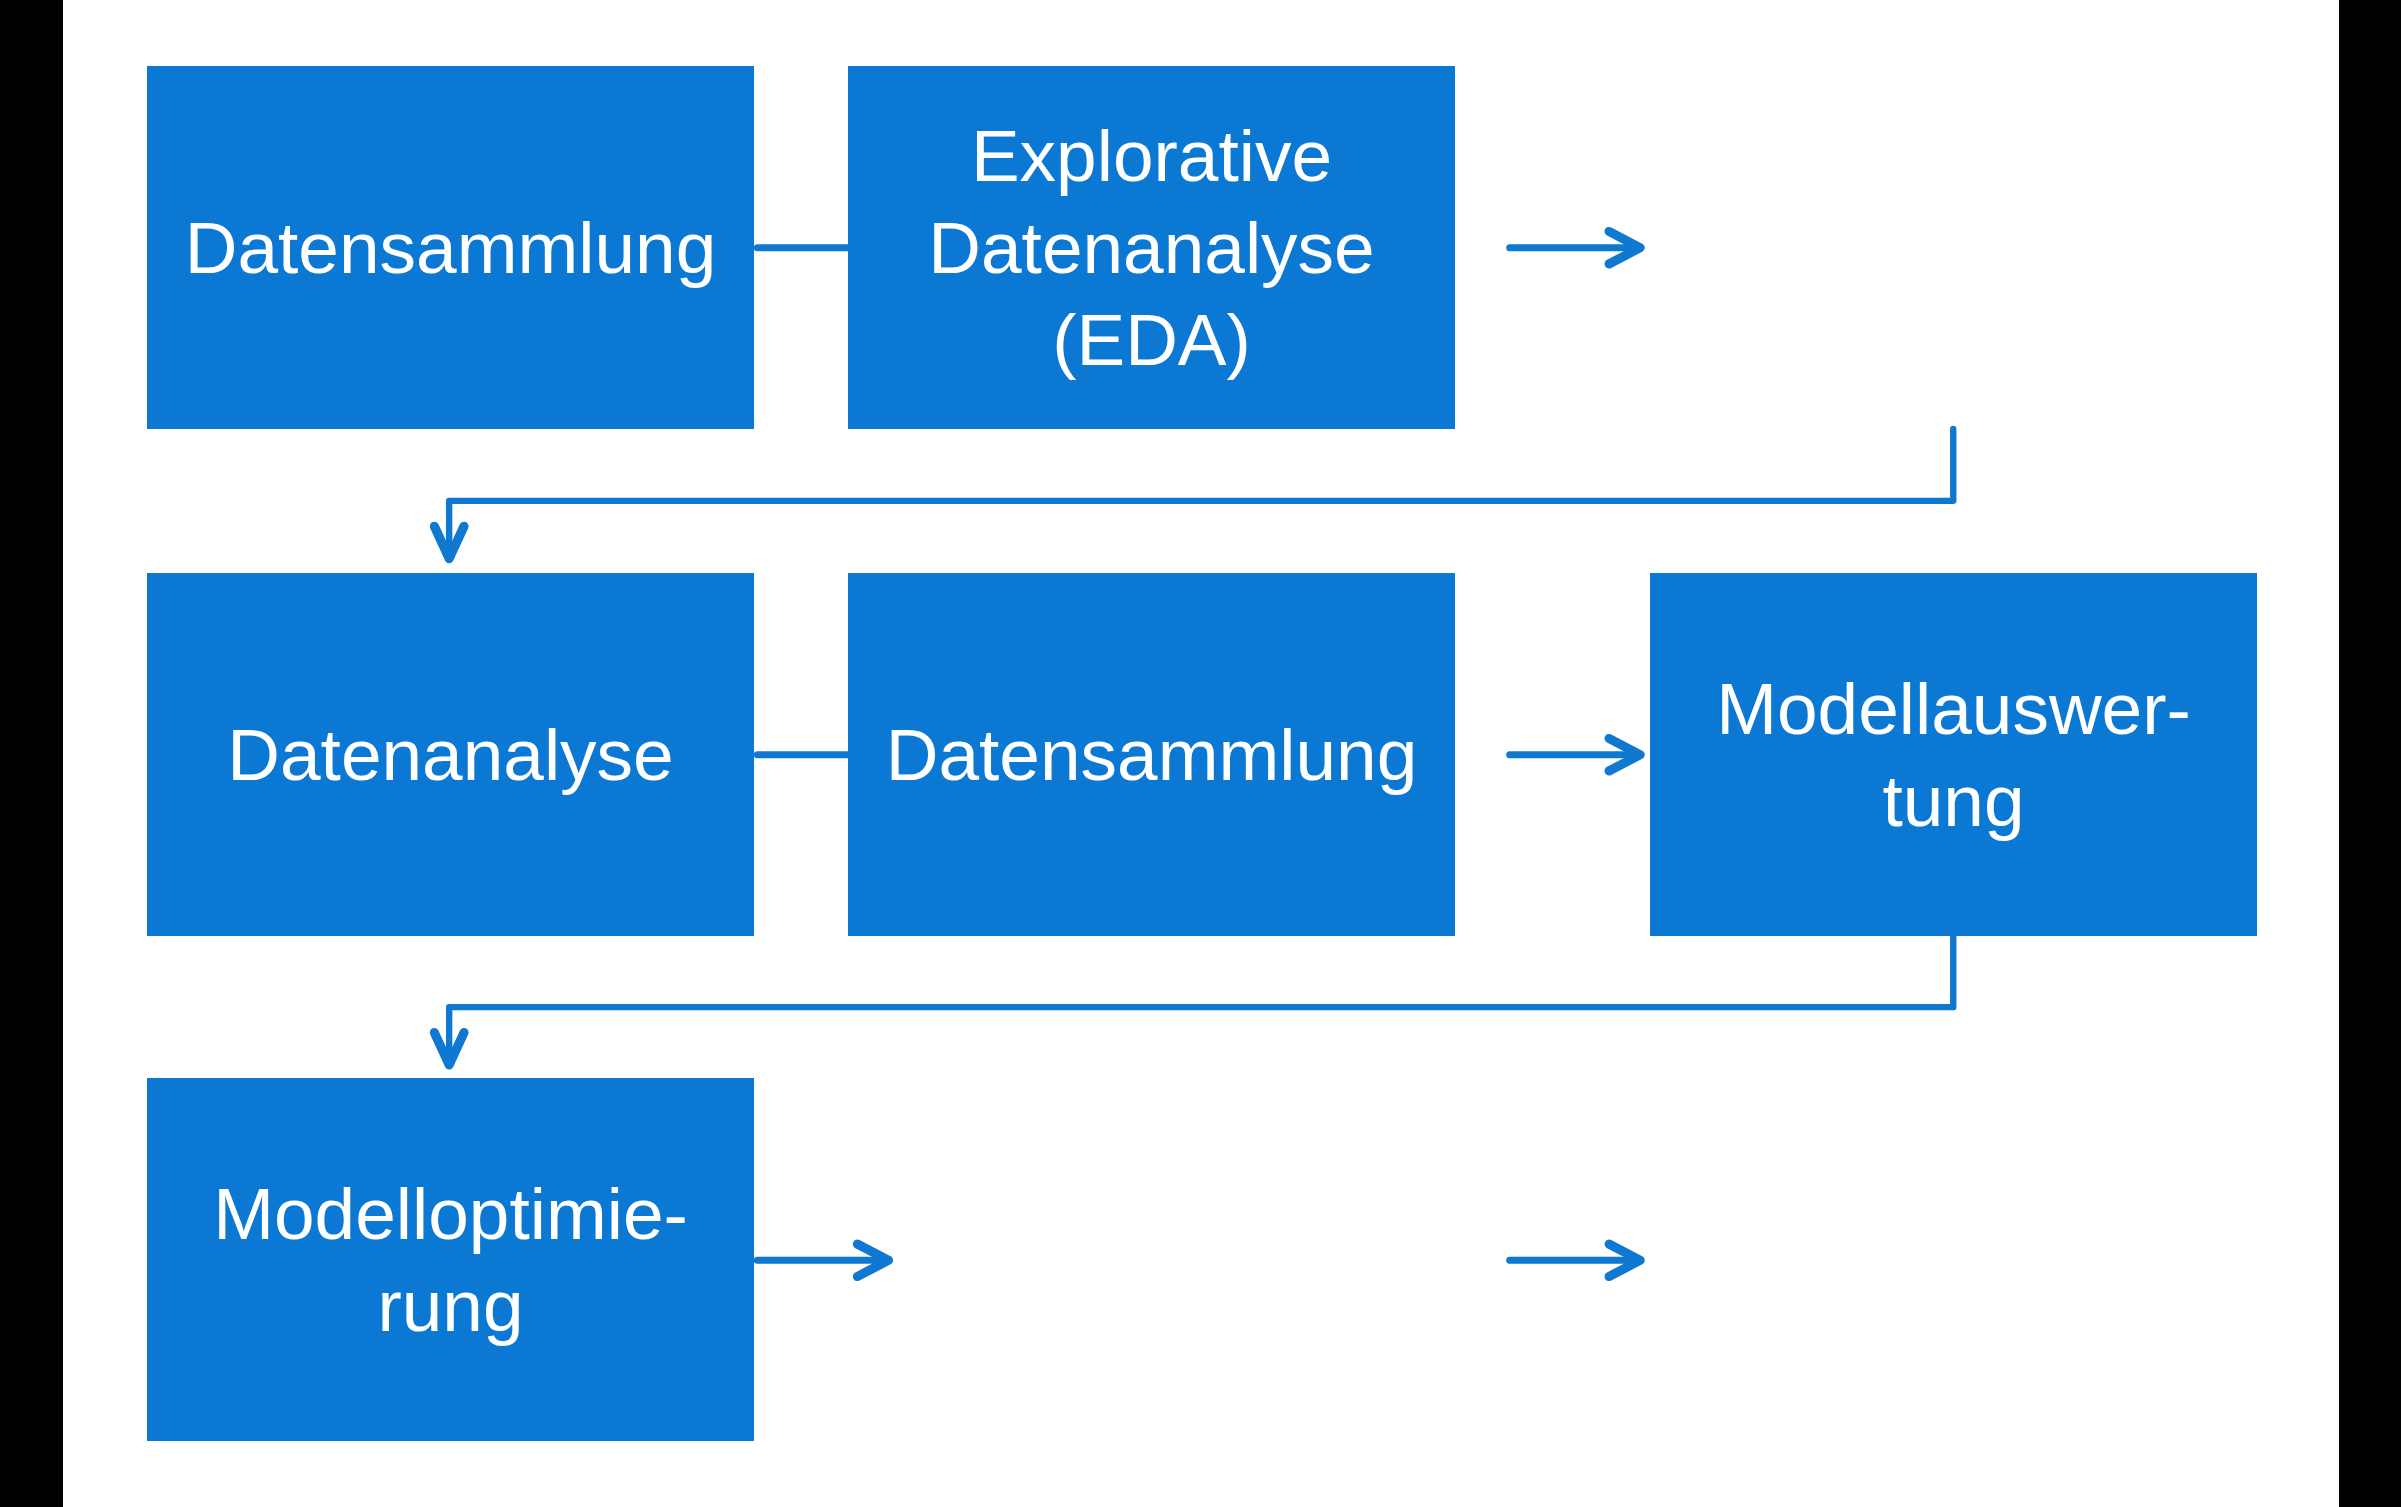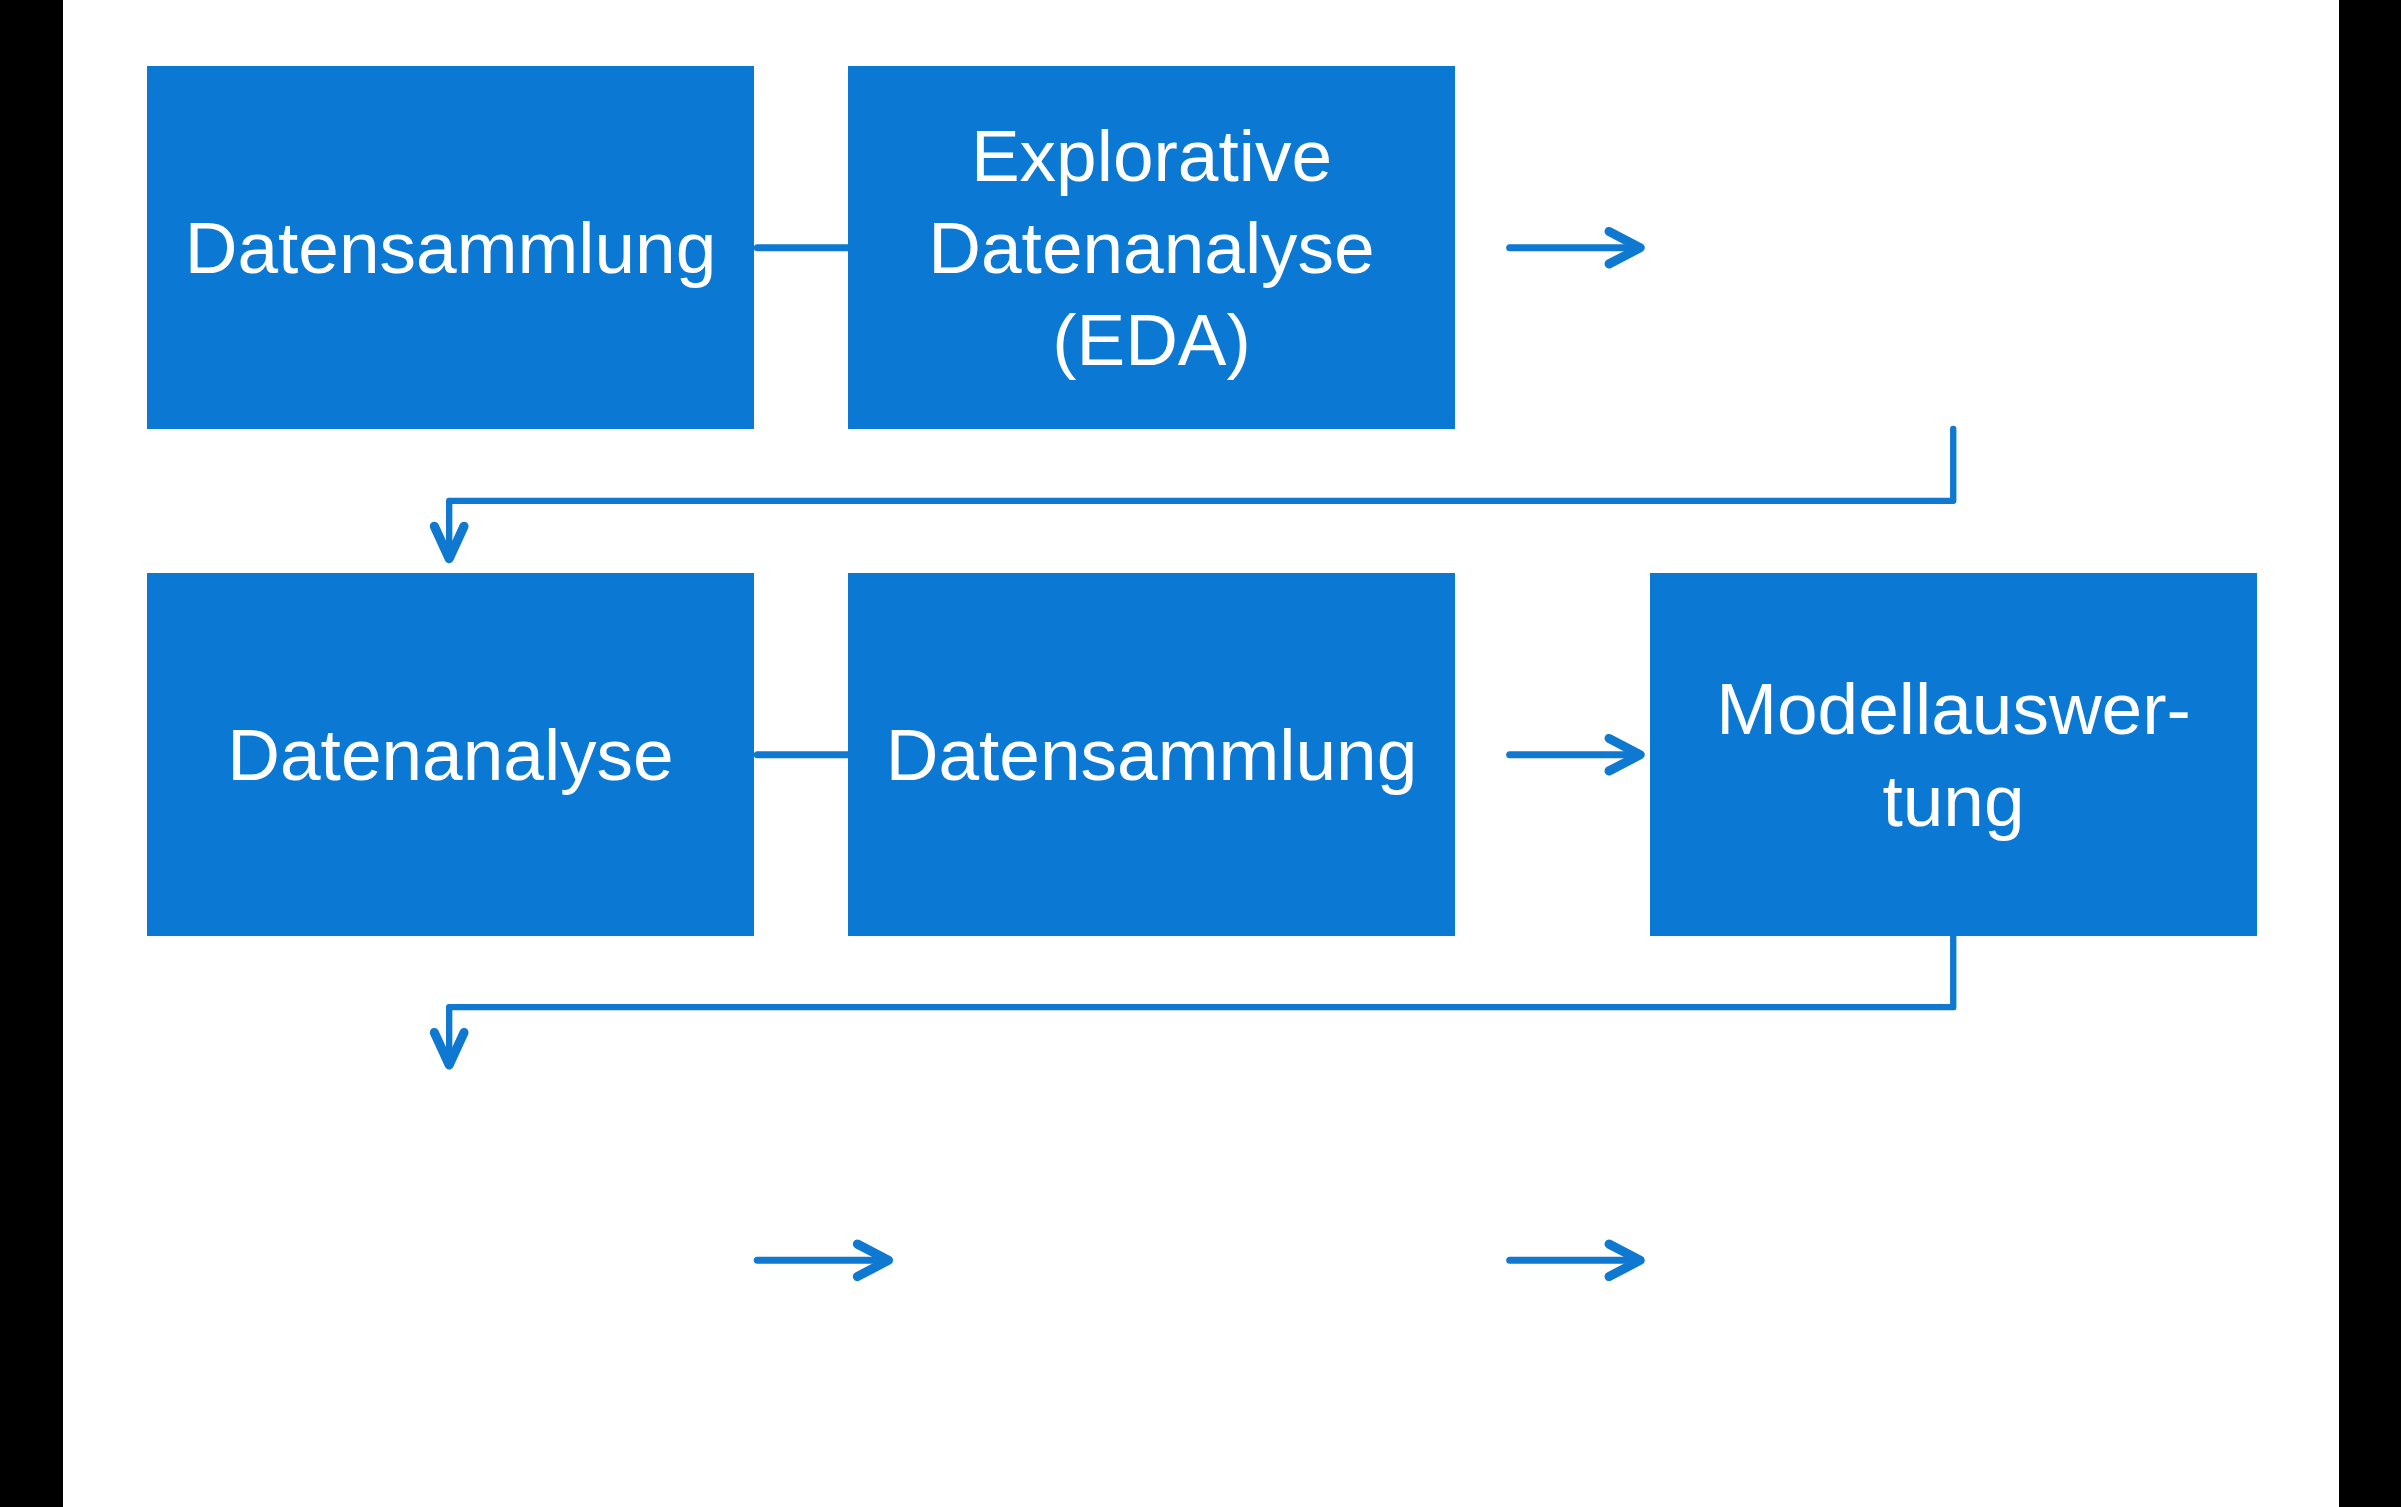--- a/index.html
+++ b/index.html
@@ -120,15 +120,19 @@
     <span>Datenanalyse</span>
   </div>
   <div class="node r2 c2">
     <span>Datensammlung</span>
   </div>
   <div class="node r2 c3">
     <span>Modellauswer-
 tung</span>
   </div>
 
+  <div class="node r3 c1">
+    <span>Modelloptimie-
+rung</span>
+  </div>
 
 </div>
 
 
 </body></html>

